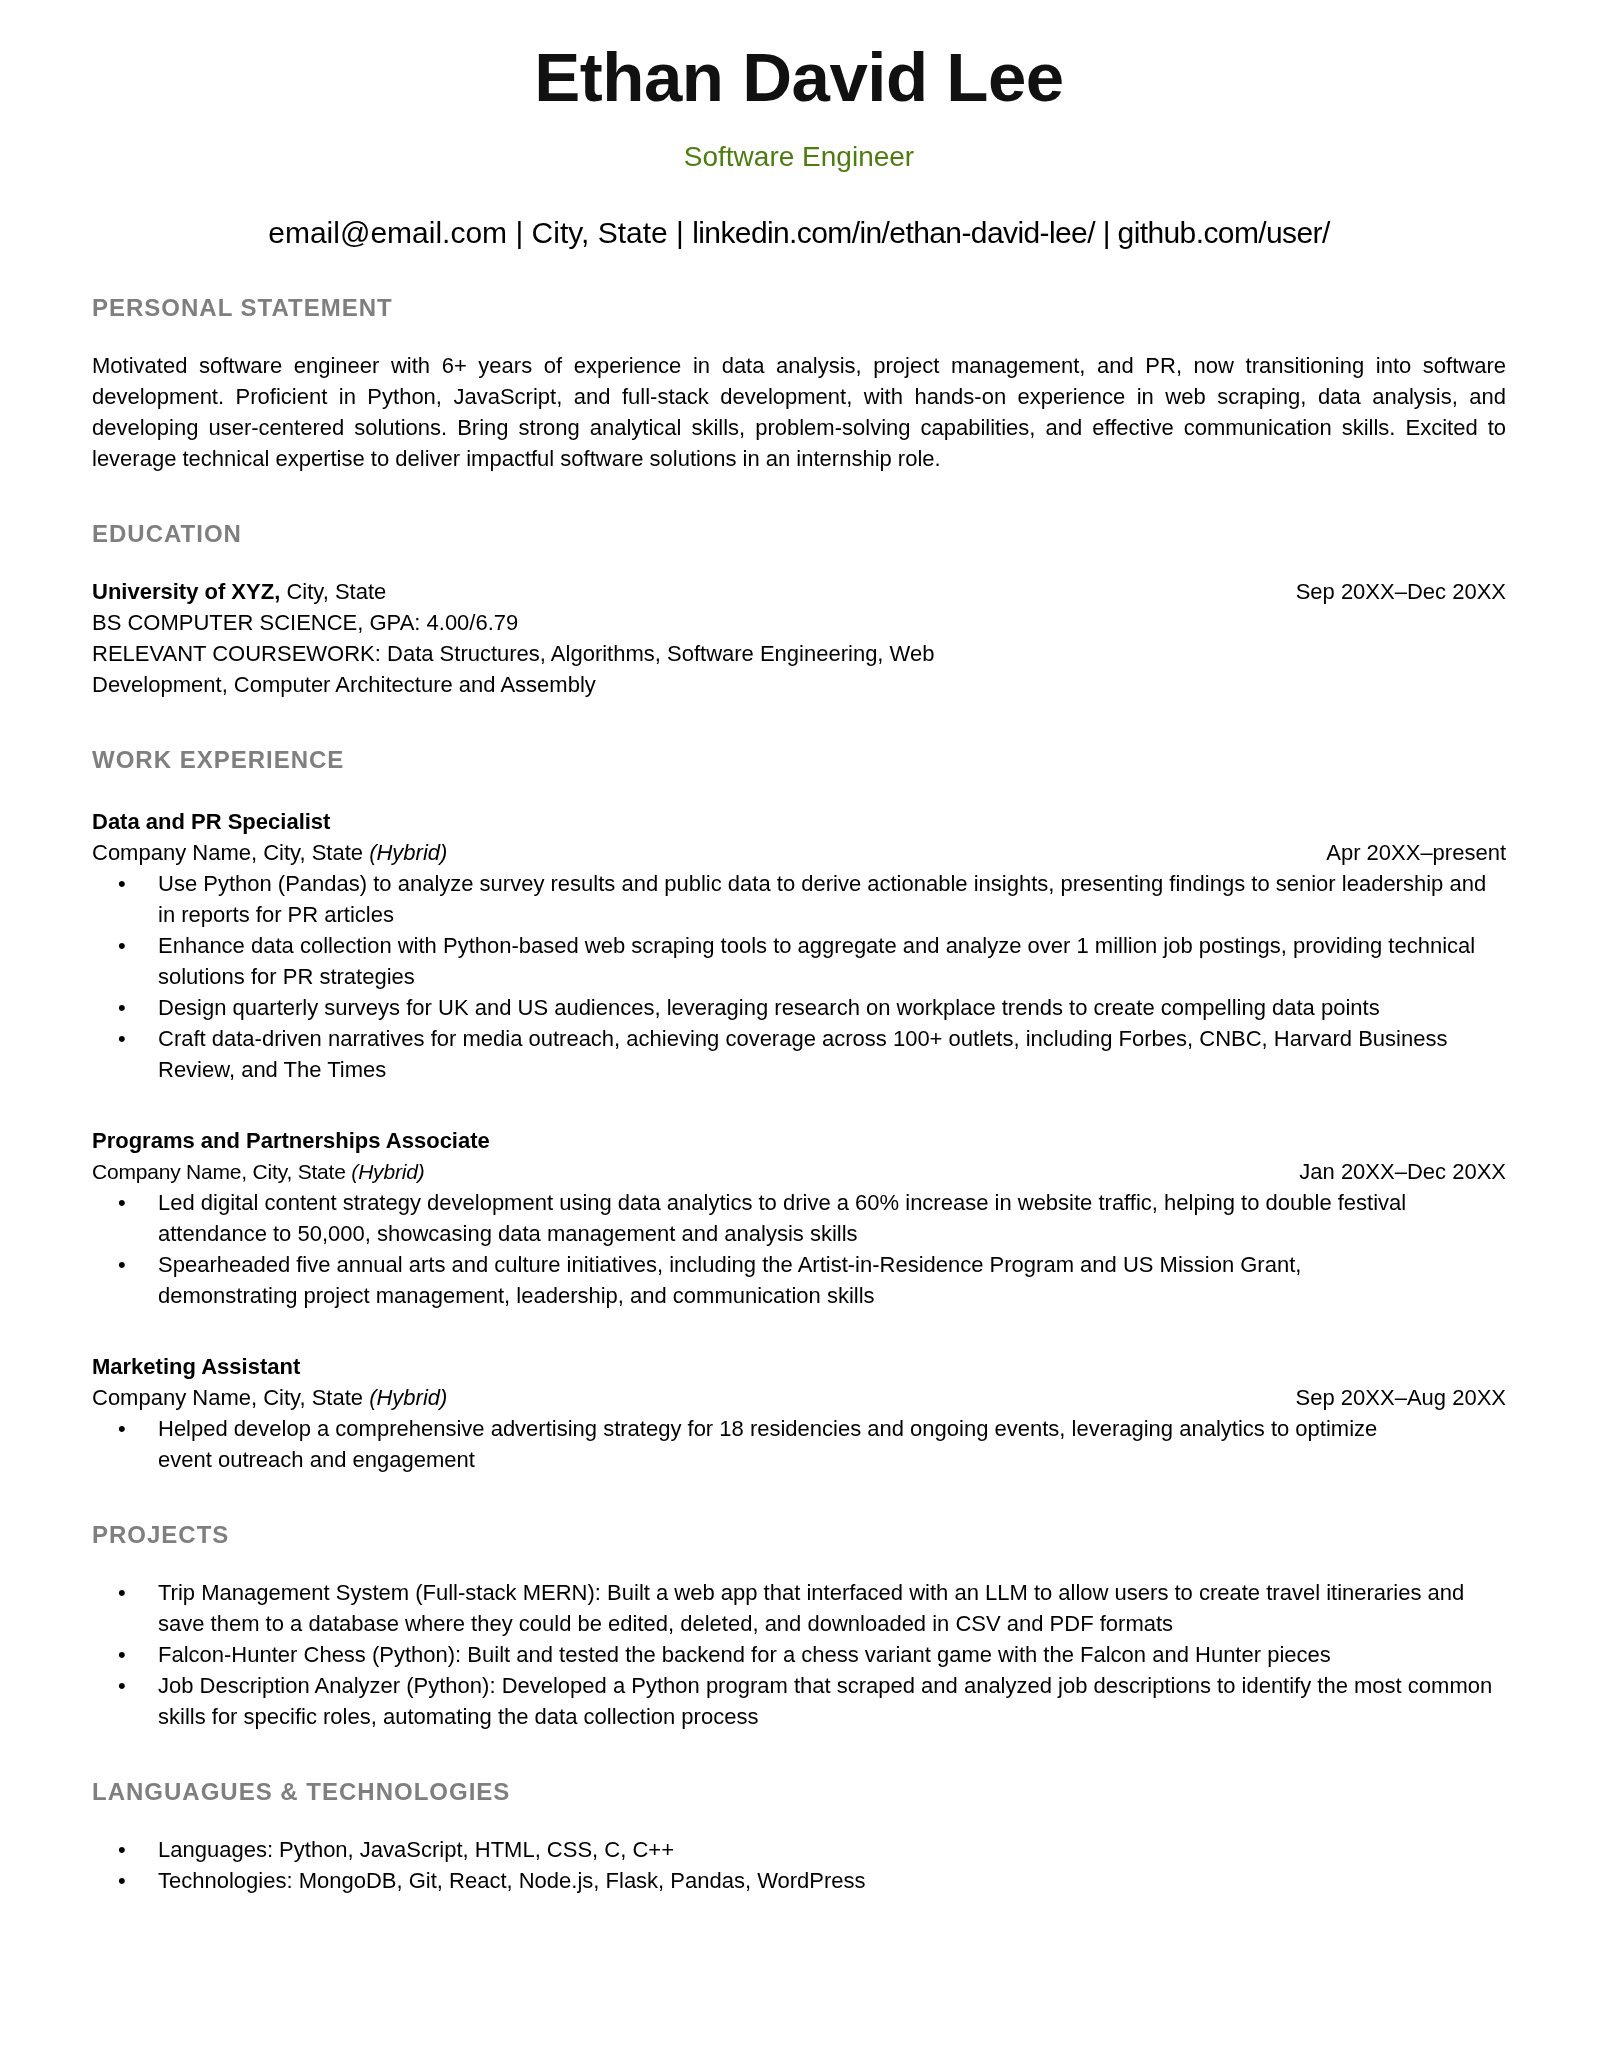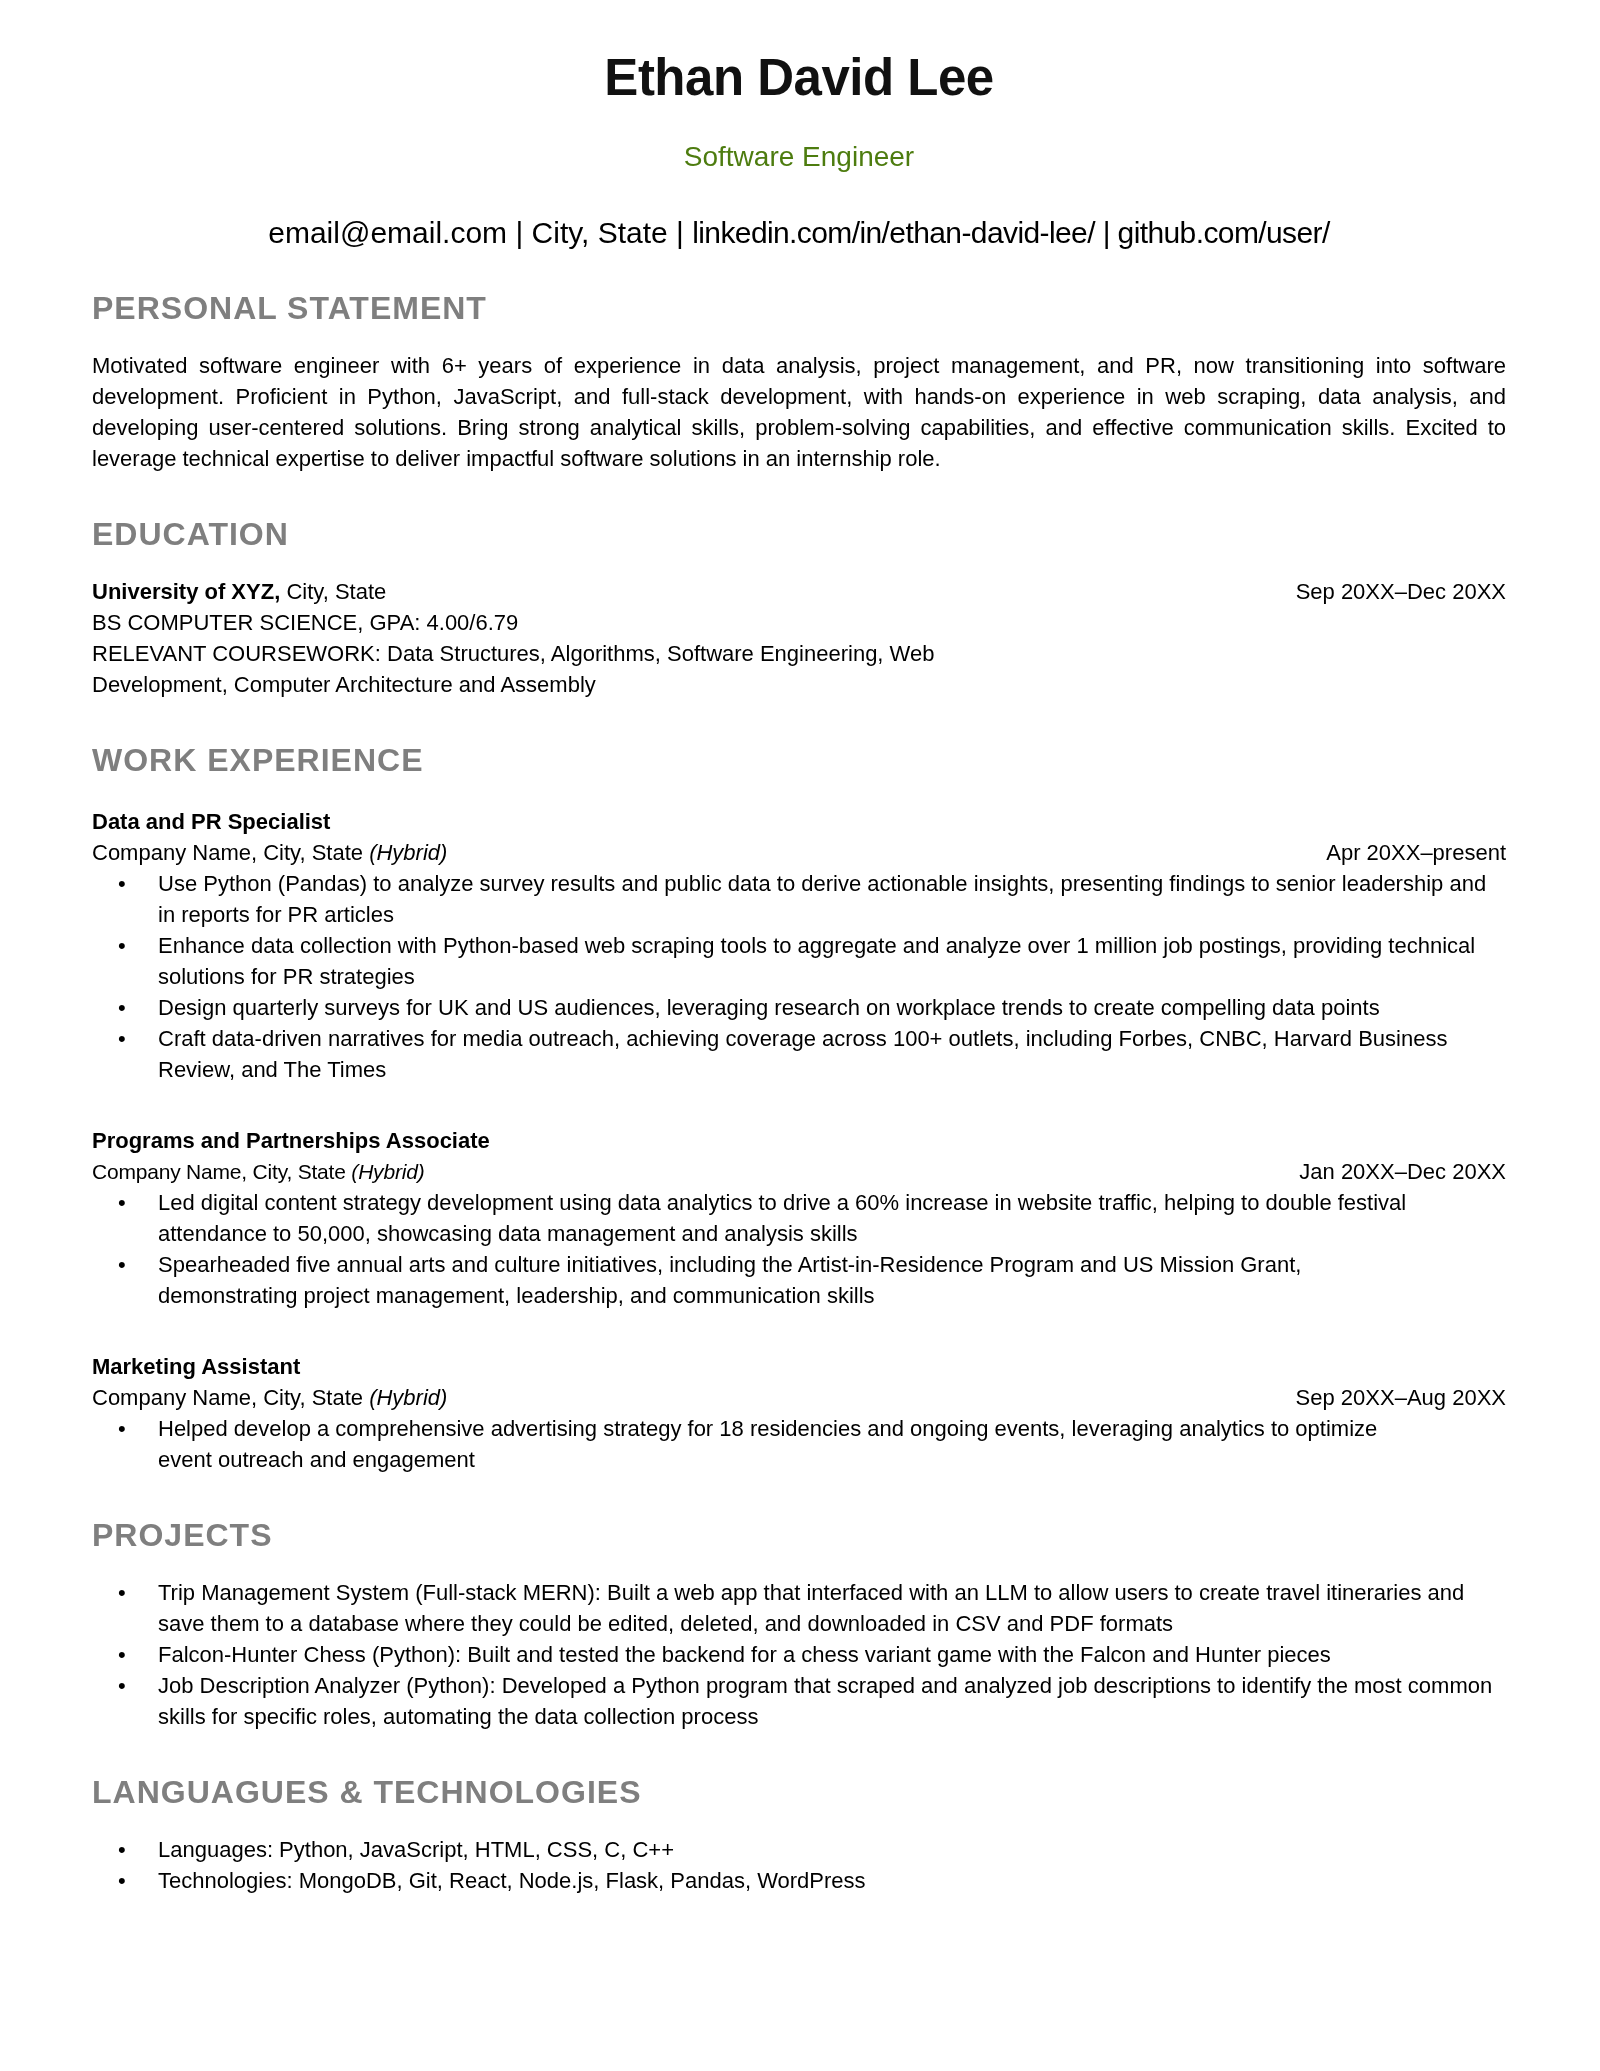--- a/index.html
+++ b/index.html
@@ -15,21 +15,21 @@
   }
   .page {
     width: 1600px;
     height: 2071px;
     padding: 46px 94px 0 92px;
   }
 
   
   .header { text-align: center; }
   .name {
-    font-size: 51px;
+    font-size: 69px;
     line-height: 64px;
     font-weight: bold;
     letter-spacing: -0.5px;
     color: #111111;
   }
   .subtitle {
     margin-top: 30px;
     font-size: 28px;
     line-height: 34px;
     color: #4d7c0f;
@@ -39,21 +39,21 @@
     font-size: 30px;
     line-height: 30px;
     color: #000000;
   }
   .alt-font { letter-spacing: -0.6px; }
 
   
   h2.section-heading {
     margin-top: 44px;
     margin-bottom: 26px;
-    font-size: 32px;
+    font-size: 24px;
     line-height: 32px;
     font-weight: bold;
     letter-spacing: 1px;
     color: #7f7f7f;
   }
   .statement { text-align: justify; }
 
   
   .row {
     display: flex;

